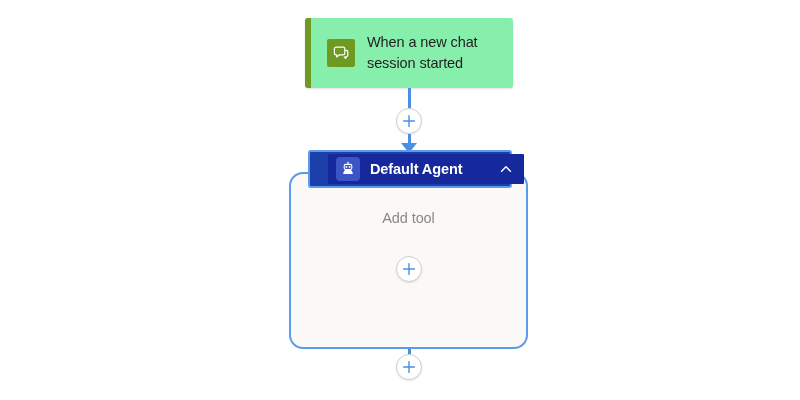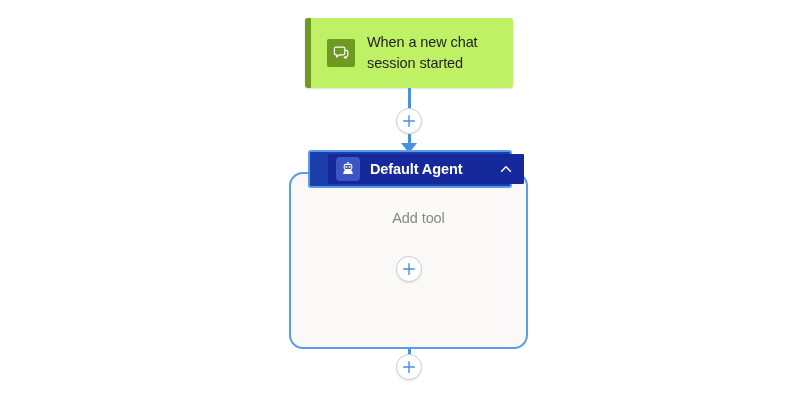--- a/index.html
+++ b/index.html
@@ -23,21 +23,21 @@
     height: 400px;
   }
 
   
   .trigger-node {
     position: absolute;
     left: 305px;
     top: 18px;
     width: 208px;
     height: 70px;
-    background: #bef264;
+    background: #86efac;
     border-radius: 3px;
     display: flex;
     align-items: center;
     box-sizing: border-box;
     box-shadow: 0 1px 2px rgba(0,0,0,0.12);
   }
   .trigger-accent {
     position: absolute;
     left: 0;
     top: 0;
@@ -186,21 +186,20 @@
 
   .add-tool-label {
     position: absolute;
     left: 289px;
     top: 210px;
     width: 239px;
     text-align: center;
     font-size: 14.5px;
     color: #8a8886;
     letter-spacing: -0.1px;
-    padding-left: 10px;
   }
 </style>
 </head>
 <body>
 
 <div id="canvas">
 
   <div class="trigger-node">
     <div class="trigger-accent"></div>
     <div class="trigger-icon">

